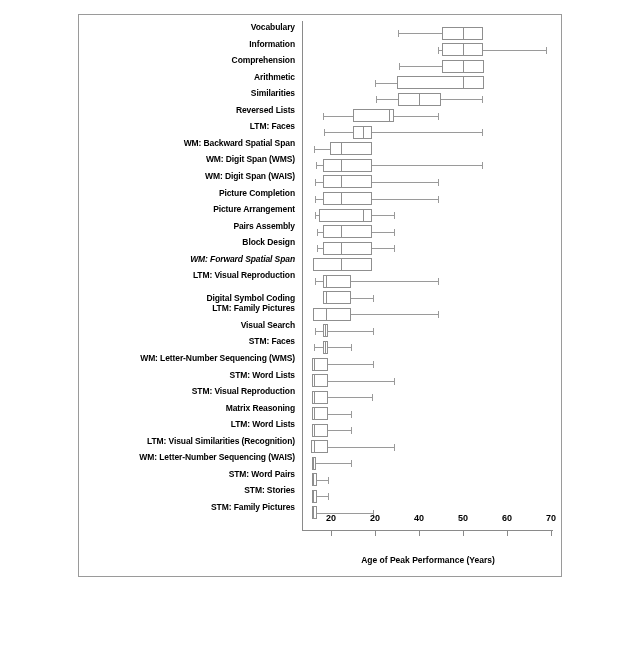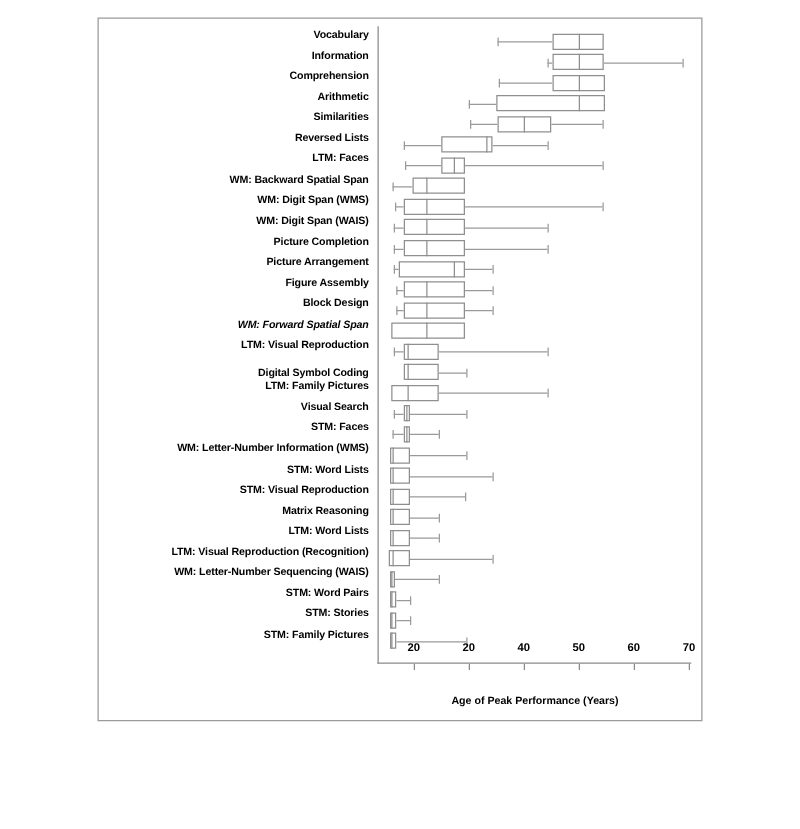--- a/index.html
+++ b/index.html
@@ -96,34 +96,34 @@
           <div class="ylabel" style="top: 41.1px;">Comprehension</div>
           <div class="ylabel" style="top: 57.65px; text-align: right;">Arithmetic</div>
           <div class="ylabel" style="top: 74.2px;">Similarities</div>
           <div class="ylabel" style="top: 90.75px;">Reversed Lists</div>
           <div class="ylabel" style="top: 107.3px;">LTM: Faces</div>
           <div class="ylabel" style="top: 123.85px;">WM: Backward Spatial Span</div>
           <div class="ylabel" style="top: 140.4px;">WM: Digit Span (WMS)</div>
           <div class="ylabel" style="top: 156.95px;">WM: Digit Span (WAIS)</div>
           <div class="ylabel" style="top: 173.5px;">Picture Completion</div>
           <div class="ylabel" style="top: 190.05px;">Picture Arrangement</div>
-          <div class="ylabel" style="top: 206.6px;">Figure Assembly</div>
+          <div class="ylabel" style="top: 206.6px;">Pairs Assembly</div>
           <div class="ylabel" style="top: 223.15px;">Block Design</div>
           <div class="ylabel" style="top: 239.7px; font-style: italic;">WM: Forward Spatial Span</div>
           <div class="ylabel" style="top: 256.25px;">LTM: Visual Reproduction</div>
           <div class="ylabel" style="top: 279px;">Digital Symbol Coding</div>
           <div class="ylabel" style="top: 289.35px;">LTM: Family Pictures</div>
           <div class="ylabel" style="top: 305.9px;">Visual Search</div>
           <div class="ylabel" style="top: 322.45px; margin-left: 12px;">STM: Faces</div>
-          <div class="ylabel" style="top: 339px;">WM: Letter-Number Information (WMS)</div>
+          <div class="ylabel" style="top: 339px;">WM: Letter-Number Sequencing (WMS)</div>
           <div class="ylabel" style="top: 355.55px;">STM: Word Lists</div>
           <div class="ylabel" style="top: 372.1px;">STM: Visual Reproduction</div>
           <div class="ylabel" style="top: 388.65px;">Matrix Reasoning</div>
           <div class="ylabel" style="top: 405.2px;">LTM: Word Lists</div>
-          <div class="ylabel" style="top: 421.75px;">LTM: Visual Reproduction (Recognition)</div>
+          <div class="ylabel" style="top: 421.75px;">LTM: Visual Similarities (Recognition)</div>
           <div class="ylabel" style="top: 438.3px;">WM: Letter-Number Sequencing (WAIS)</div>
           <div class="ylabel" style="top: 454.85px;">STM: Word Pairs</div>
           <div class="ylabel" style="top: 471.4px;">STM: Stories</div>
           <div class="ylabel" style="top: 487.95px;">STM: Family Pictures</div>
         </div>
 
       <div id="plot">
         <div id="plot-border-left"></div>
         <div id="axis-line"></div>
         <div id="boxes-layer">

